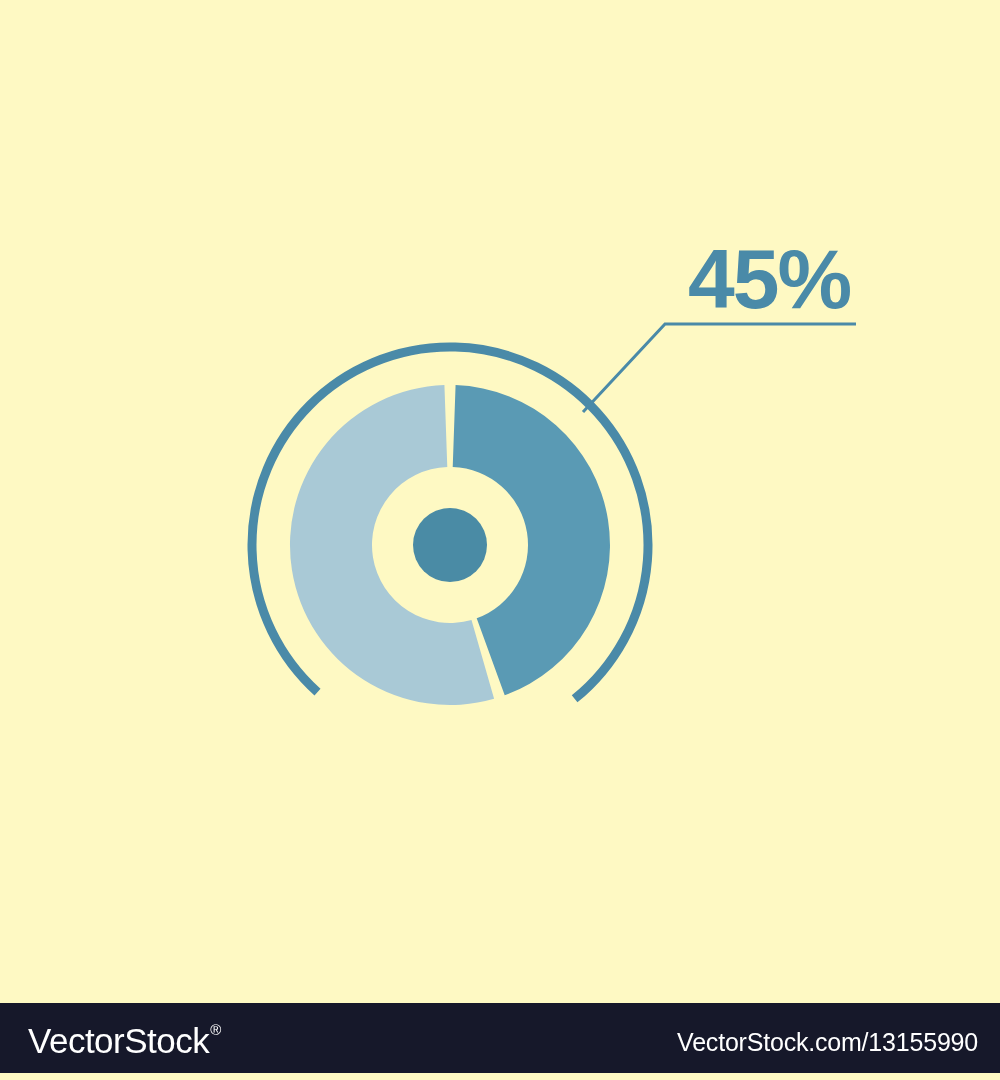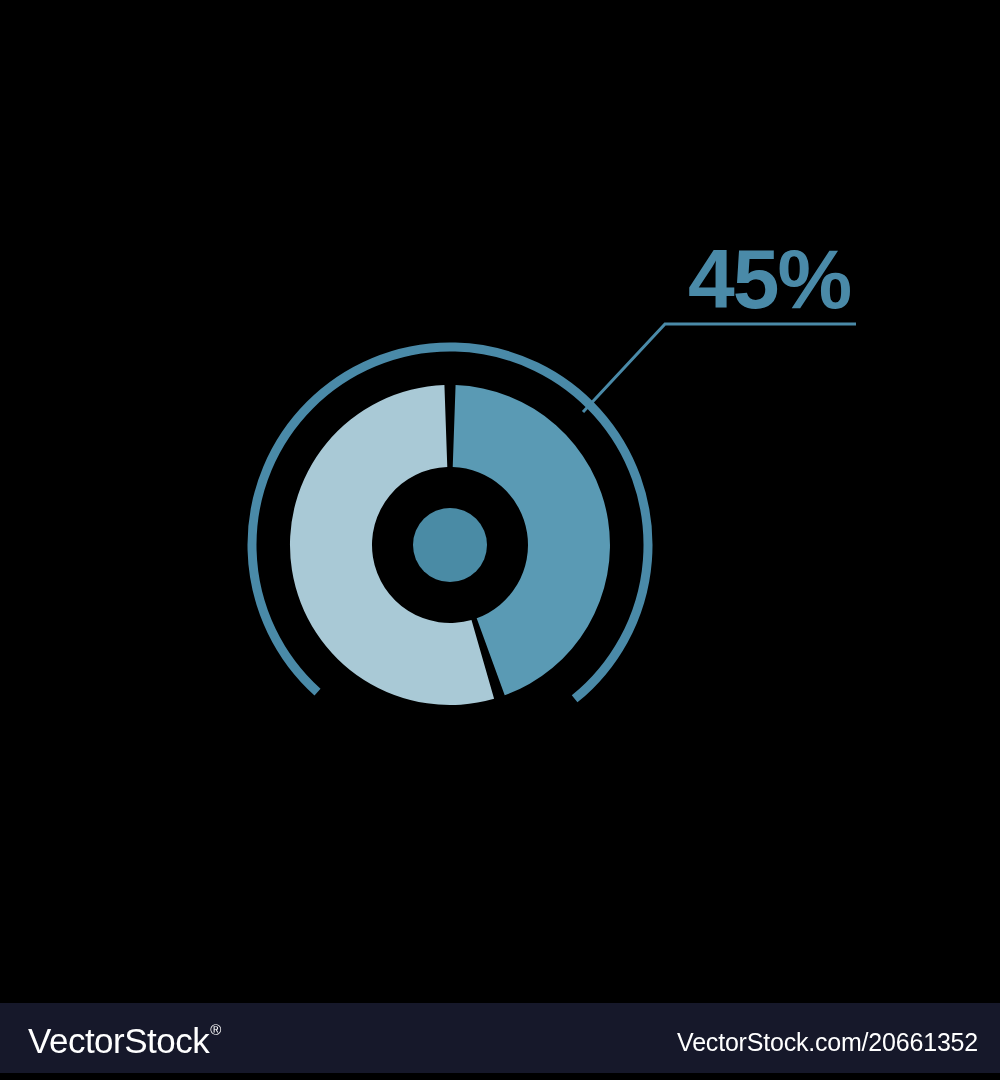--- a/index.html
+++ b/index.html
@@ -14,21 +14,21 @@
     font-family: "Liberation Sans", sans-serif;
     overflow: hidden;
     position: relative;
   }
 
   #canvas-root {
     position: absolute;
     inset: 0;
     width: 1000px;
     height: 1080px;
-    background: #000000;
+    background: #fef9c3;
   }
 
   .chart-stage {
     position: absolute;
     left: 0;
     top: 0;
     width: 1000px;
     height: 1003px;
   }
 
@@ -132,16 +132,16 @@
     <div class="pct-label">45%</div>
 
   </div>
 
   <div class="footer-bar">
     <div class="wm-logo">
       <span class="wm-logo-vector">Vector</span>
         <span class="wm-logo-stock">Stock</span>
         <span class="wm-logo-reg">®</span>
     </div>
-    <div class="wm-url">VectorStock.com/20661352</div>
+    <div class="wm-url">VectorStock.com/13155990</div>
   </div>
 
 </div>
 
 </body></html>

